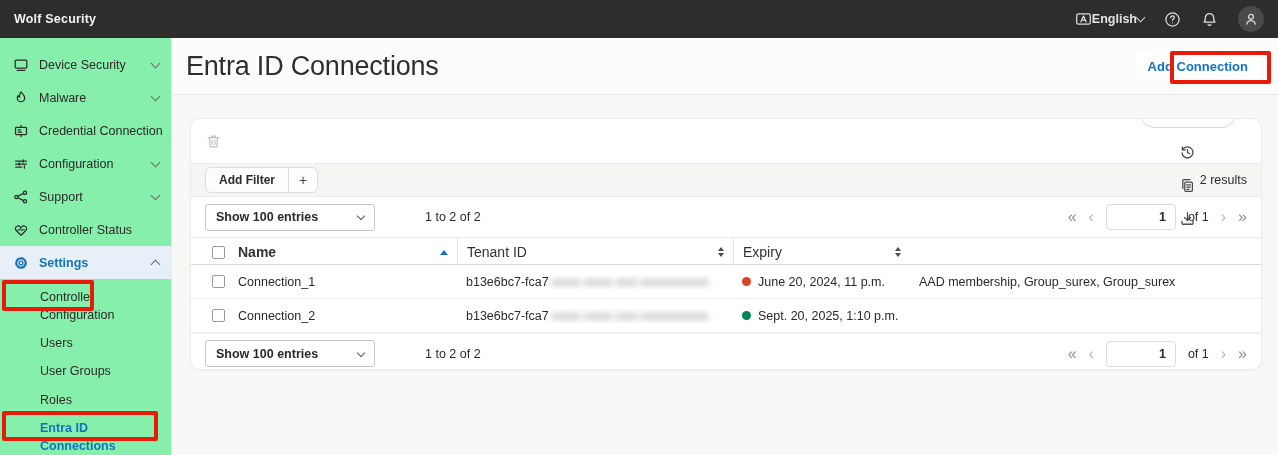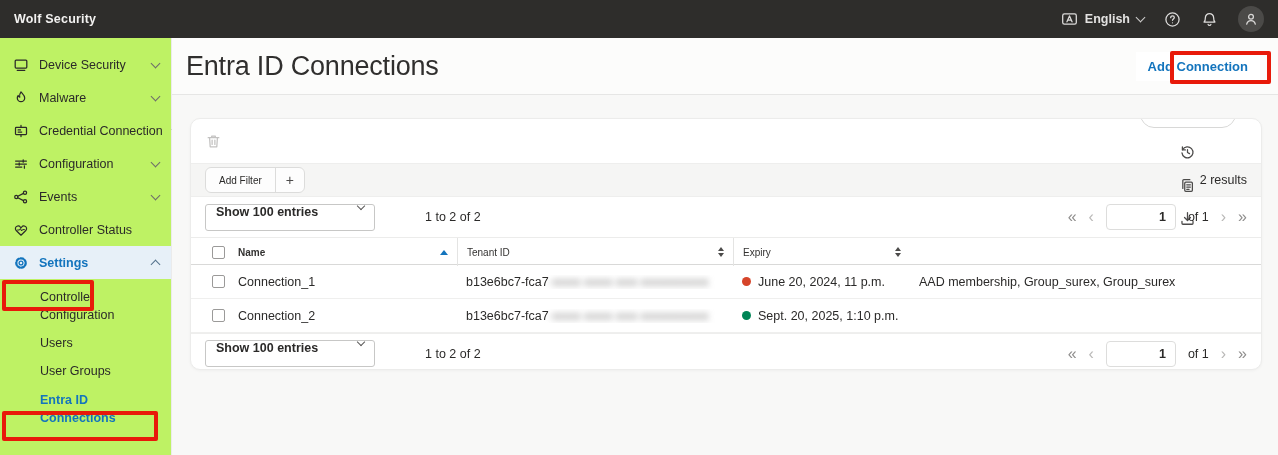--- a/index.html
+++ b/index.html
@@ -12,32 +12,32 @@
   .stage { position:absolute; inset:0; width:1278px; height:455px; }
 
   
   .topbar {
     position:absolute; top:0; left:0; width:1278px; height:38px;
     background:#2e2d2b; display:flex; align-items:center; justify-content:space-between;
     padding:0 14px;
   }
   .brand { color:#f2f1f0; font-size:12.5px; font-weight:700; letter-spacing:.2px; }
   .topbar-right { display:flex; align-items:center; gap:20px; }
-  .lang-group { display:flex; align-items:center; gap:7px; color:#e3e2e1; cursor:pointer; }
+  .lang-group { display:flex; align-items:center; color:#e3e2e1; cursor:pointer; }
   .lang-group .label { font-size:12.5px; font-weight:600; }
   .top-icon { width:17px; height:17px; color:#dddcdb; display:inline-flex; }
   .top-icon svg { width:100%; height:100%; }
   .chev { display:inline-block; width:7px; height:7px; border-right:1.5px solid #cfcecd; border-bottom:1.5px solid #cfcecd; transform:rotate(45deg); margin-top:-3px; }
   .avatar-wrap { width:26px; height:26px; border-radius:50%; background:#4b4a48; display:flex; align-items:center; justify-content:center; cursor:pointer; }
   .avatar-wrap .top-icon { width:16px; height:16px; color:#d8d7d6; }
 
   
   .sidebar {
     position:absolute; top:38px; left:0; width:172px; height:417px;
-    background:#bef264; border-right:1px solid #ebebeb; padding-top:10px;
+    background:#86efac; border-right:1px solid #ebebeb; padding-top:10px;
   }
   .nav-item {
     height:33px; display:flex; align-items:center; gap:10px; padding:0 12px 0 13px;
     font-size:12.5px; cursor:pointer; position:relative; color:#2b2a29;
   }
   .nav-item .nav-icon { width:16px; height:16px; color:#2b2a29; flex:0 0 16px; display:inline-flex; }
   .nav-item .nav-icon svg { width:100%; height:100%; }
   .nav-item .nav-label { flex:1; white-space:nowrap; }
   .nav-item .nav-chev { width:7px; height:7px; border-right:1.4px solid #6d6c6b; border-bottom:1.4px solid #6d6c6b; flex:0 0 7px; }
   .nav-chev.down { transform:rotate(45deg); margin-top:-3px; }
@@ -89,46 +89,46 @@
   .caret-down { width:0; height:0; border-left:4px solid transparent; border-right:4px solid transparent; border-top:5px solid #555453; }
 
   .filter-band {
     height:34px; background:#f5f5f4; border-top:1px solid #eeeeed; border-bottom:1px solid #eeeeed;
     display:flex; align-items:center; justify-content:space-between; padding:0 14px;
   }
   .add-filter {
     display:flex; align-items:stretch; background:#fdfdfd; border:1px solid #dcdcdb;
     border-radius:6px; overflow:hidden; height:26px; cursor:pointer;
   }
-  .add-filter .seg { display:flex; align-items:center; padding:0 13px; font-size:10px; font-weight:400; color:#2b2a29; }
+  .add-filter .seg { display:flex; align-items:center; padding:0 13px; font-size:12px; font-weight:700; color:#2b2a29; }
   .add-filter .seg.plus { border-left:1px solid #dcdcdb; color:#4c4b4a; font-weight:400; font-size:14px; padding:0 10px; }
   .results-text { font-size:12.5px; color:#2b2a29; }
 
   .entries-row { height:40px; display:flex; align-items:center; justify-content:space-between; padding:0 14px; }
   .entries-row.bottom { border-top:1px solid #eeeeed; }
   .entries-left { display:flex; align-items:center; gap:22px; }
   .entries-select {
     width:170px; height:27px; border:1px solid #c7c7c6; border-radius:3px; background:#fff;
-    display:flex; justify-content:space-between; padding:0 10px;
+    display:flex; align-items:center; justify-content:space-between; padding:0 10px;
     font-size:12.5px; font-weight:600; color:#2b2a29; cursor:pointer;
   }
   .entries-select .chev { border-color:#5a5958; margin-top:-2px; width:6px; height:6px; }
   .range-text { font-size:12.5px; color:#2b2a29;margin-left:28px; }
   .pager { display:flex; align-items:center; gap:12px; }
   .pg-arrow { font-size:16px; line-height:1; color:#8f8e8d; cursor:pointer; user-select:none; }
   .pg-arrow.single { color:#b9b8b7; }
   .page-input {
     width:70px; height:26px; border:1px solid #dddddc; border-radius:4px;
     text-align:right; padding-right:9px; font-size:12.5px; font-weight:600; color:#2b2a29;
     font-family:inherit; background:#fff;
   }
   .of-text { font-size:12.5px; color:#2b2a29; }
   .tbl-grid { display:grid; grid-template-columns:38px 228px 276px 177px 1fr; align-items:center; }
   .tbl-header { height:28px; border-top:1px solid #ececeb; border-bottom:1px solid #d9d9d8; }
-  .th { display:flex; align-items:center; justify-content:space-between; height:28px; padding:0 9px; font-size:10px; color:#333231; cursor:pointer; }
+  .th { display:flex; align-items:center; justify-content:space-between; height:28px; padding:0 9px; font-size:14px; color:#333231; cursor:pointer; }
   .th.bordered { border-left:1px solid #e4e4e3; }
   .th .lbl { white-space:nowrap; }
   .th.name-th .lbl { font-weight:700; }
   .sort-asc { width:0; height:0; border-left:4px solid transparent; border-right:4px solid transparent; border-bottom:5px solid #1374bd; }
   .sort-both { display:flex; flex-direction:column; gap:2px; }
   .sort-both i { display:block; width:0; height:0; border-left:3.5px solid transparent; border-right:3.5px solid transparent; }
   .sort-both i.u { border-bottom:4px solid #4c4b4a; }
   .sort-both i.d { border-top:4px solid #4c4b4a; }
   .tbl-row { height:34px; border-bottom:1px solid #efefee; font-size:12.5px; }
   .td { padding:0 9px; white-space:nowrap; overflow:hidden; }
@@ -229,21 +229,21 @@
 
     <div class="nav-item">
       <span class="nav-icon">
         <svg viewBox="0 0 16 16" fill="none" stroke="currentColor" stroke-width="1.25" stroke-linecap="round" stroke-linejoin="round">
           <circle cx="3.3" cy="8" r="1.6"></circle>
             <circle cx="12" cy="3.7" r="1.6"></circle>
             <circle cx="12" cy="12.3" r="1.6"></circle>
           <path d="M4.8 7.3l5.7-2.9M4.8 8.7l5.7 2.9"></path>
         </svg>
       </span>
-      <span class="nav-label">Events</span>
+      <span class="nav-label">Support</span>
       <span class="nav-chev down"></span>
     </div>
 
     <div class="nav-item">
       <span class="nav-icon">
         <svg viewBox="0 0 16 16" fill="none" stroke="currentColor" stroke-width="1.2" stroke-linecap="round" stroke-linejoin="round">
           <path d="M8 13.2 3.2 8.5C1.9 7.2 2.2 5.1 3.9 4.3c1.2-.6 2.7-.2 3.5.8l.6.7.6-.7c.8-1 2.3-1.4 3.5-.8 1.7.8 2 2.9.7 4.2z"></path>
           <path d="M4.6 8h1.9l.9-1.5 1.2 2.5 1-1.4h1.8" stroke-width="1"></path>
         </svg>
       </span>
@@ -260,20 +260,21 @@
         </svg>
       </span>
       <span class="nav-label">Settings</span>
       <span class="nav-chev up"></span>
     </div>
 
     <div class="subnav">
       <div class="subnav-item">Controller Configuration</div>
       <div class="subnav-item">Users</div>
       <div class="subnav-item">User Groups</div>
+      <div class="subnav-item">Roles</div>
       <div class="subnav-item active">Entra ID Connections</div>
     </div>
   </nav>
 
   <main class="main">
 
     <div class="page-header">
       <h1 class="page-title">Entra ID Connections</h1>
       <button class="add-conn-btn">Add Connection</button>
     </div>

